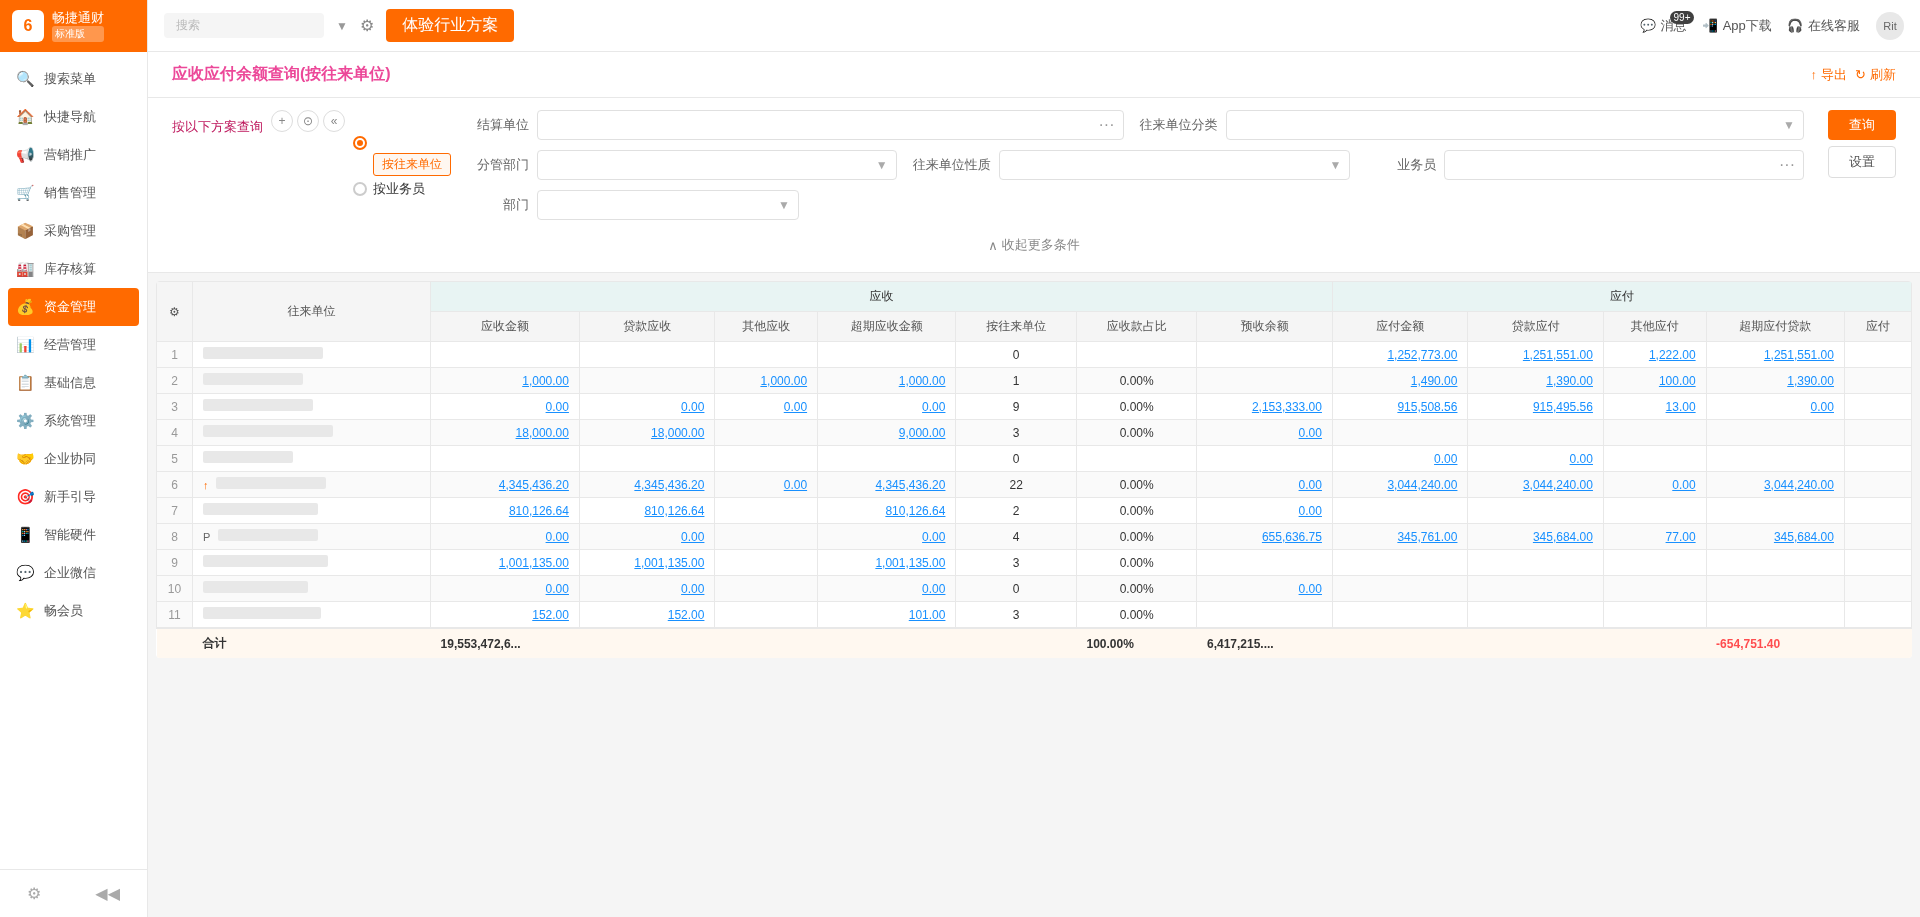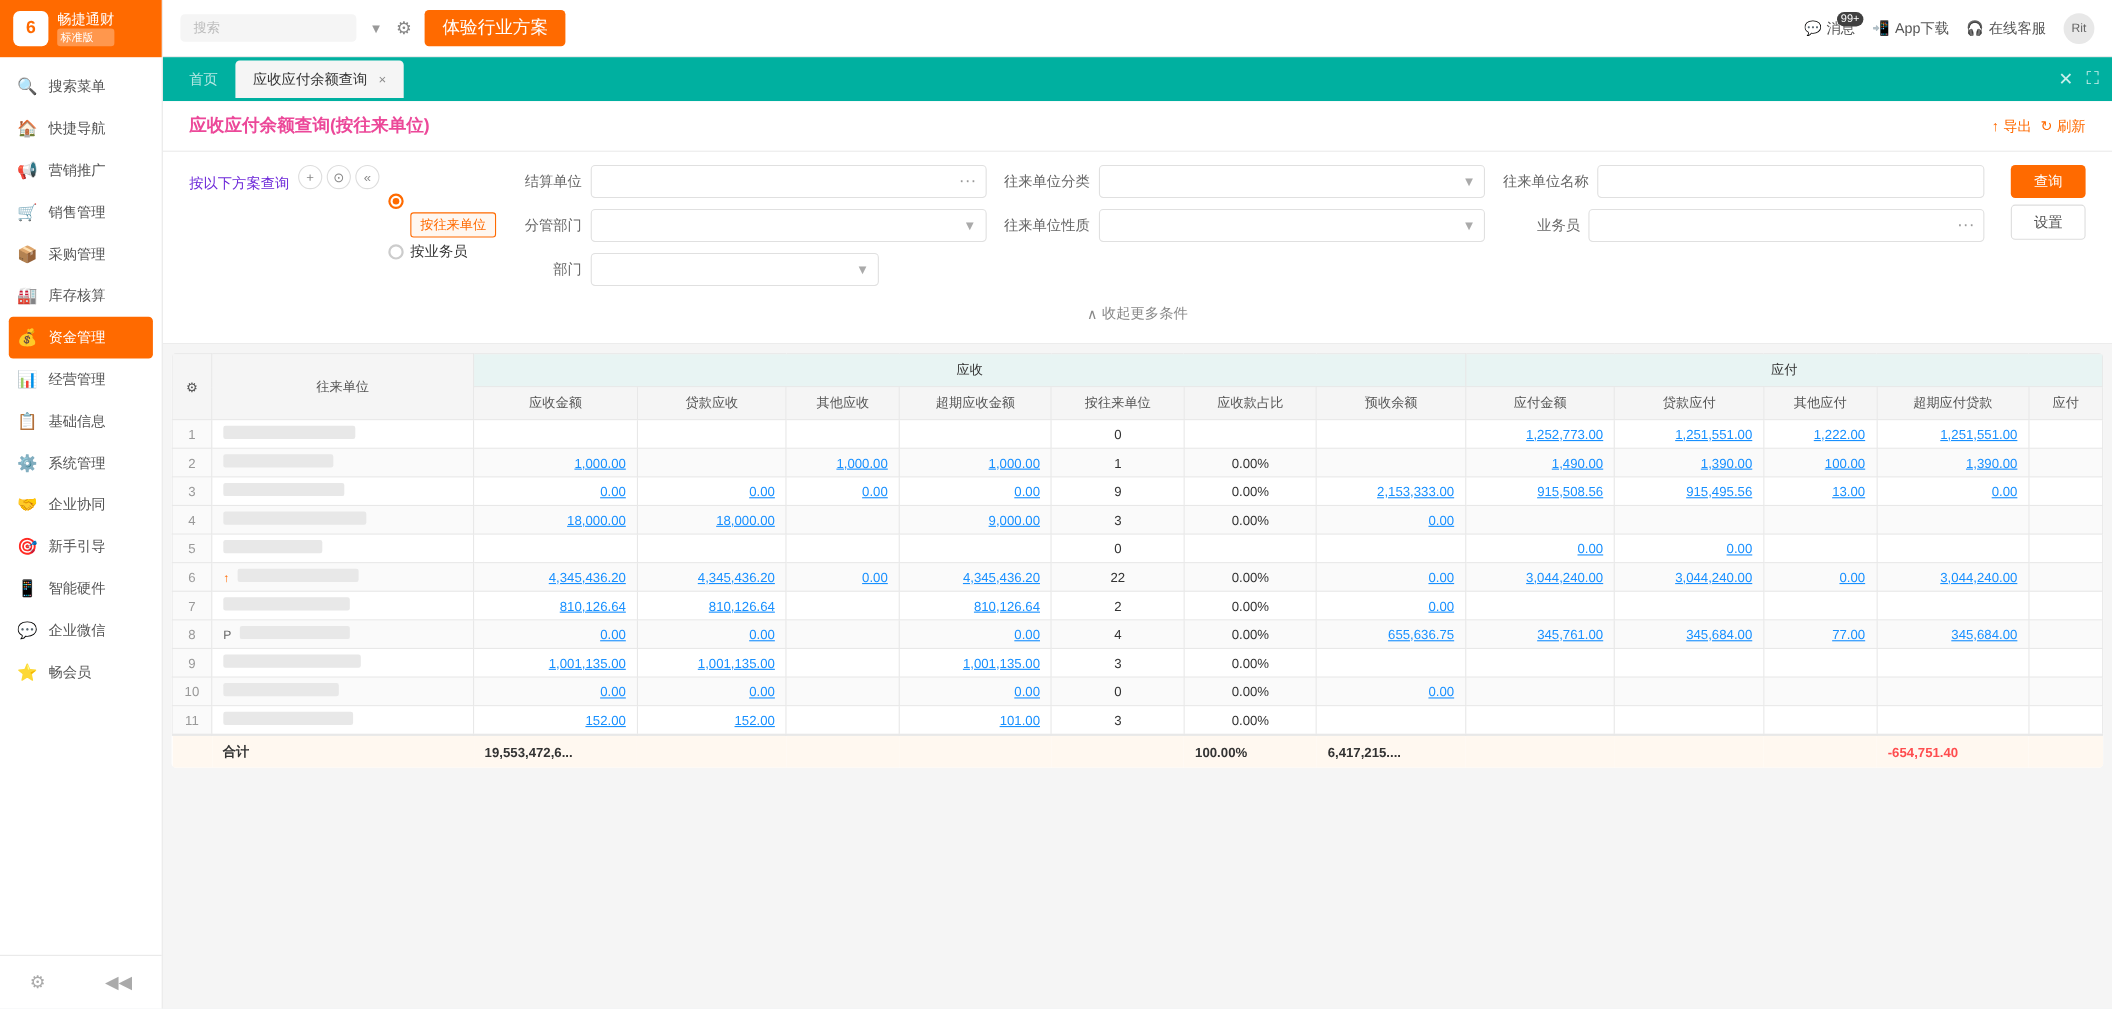--- a/index.html
+++ b/index.html
@@ -47,21 +47,21 @@
 
     
     .page-header { background: #fff; padding: 12px 24px; display: flex; align-items: center; justify-content: space-between; border-bottom: 1px solid #e8e8e8; flex-shrink: 0; }
     .page-title { font-size: 16px; font-weight: bold; color: #ec4899; }
     .page-actions { display: flex; gap: 8px; }
     .page-action-btn { display: flex; align-items: center; gap: 4px; color: #ff6a00; font-size: 13px; cursor: pointer; }
 
     
     .filter-area { background: #fff; padding: 12px 24px; border-bottom: 1px solid #e8e8e8; flex-shrink: 0; }
     .filter-methods { display: flex; align-items: flex-start; gap: 8px; }
-    .filter-method-label { color: #6d28d9; font-size: 13px; padding-top: 8px; white-space: nowrap; }
+    .filter-method-label { color: #be185d; font-size: 13px; padding-top: 8px; white-space: nowrap; }
     .filter-method-btns { display: flex; gap: 4px; align-items: center; }
     .filter-method-btn { width: 22px; height: 22px; border-radius: 50%; border: 1px solid #ddd; display: flex; align-items: center; justify-content: center; cursor: pointer; color: #888; font-size: 12px; }
     .filter-method-options { display: flex; flex-direction: column; gap: 4px; }
     .filter-method-option { display: flex; align-items: center; gap: 6px; cursor: pointer; font-size: 13px; }
     .filter-method-option.active { color: #ff6a00; }
     .filter-method-option .radio-dot { width: 14px; height: 14px; border-radius: 50%; border: 2px solid #ff6a00; display: flex; align-items: center; justify-content: center; }
     .filter-method-option.active .radio-dot::after { content: ''; width: 6px; height: 6px; border-radius: 50%; background: #ff6a00; display: block; }
     .filter-method-option .radio-empty { width: 14px; height: 14px; border-radius: 50%; border: 2px solid #ccc; }
     .filter-rows { flex: 1; }
     .filter-row { display: flex; align-items: center; gap: 16px; margin-bottom: 10px; }
@@ -199,33 +199,20 @@
           <span>在线客服</span>
         </div>
         <div class="topbar-right-item">
           <div style="width:28px;height:28px;background:#e8e8e8;border-radius:50%;display:flex;align-items:center;justify-content:center;font-size:11px;color:#666;">
             <span>Rit</span>
           </div>
         </div>
       </div>
     </div>
 
-    <div class="tabbar">
-      <div class="tab-item">
-        <span>首页</span>
-      </div>
-      <div class="tab-item active">
-        <span>应收应付余额查询</span>
-        <span class="tab-close">×</span>
-      </div>
-      <div class="tabbar-actions">
-        <div class="tabbar-action-btn">✕</div>
-        <div class="tabbar-action-btn">⛶</div>
-      </div>
-    </div>
 
     <div class="content">
 
       <div class="page-header">
         <div class="page-title">应收应付余额查询(按往来单位)</div>
         <div class="page-actions">
           <div class="page-action-btn">
             <span>↑</span>
             <span>导出</span>
           </div>
@@ -261,26 +248,20 @@
                 <div class="filter-input">
                   <span></span>
                   <span class="filter-input-dots">···</span>
                 </div>
               </div>
               <div class="filter-field">
                 <span class="filter-label">往来单位分类</span>
                 <div class="filter-select">
                   <span></span>
                   <span class="filter-chevron">▼</span>
-                </div>
-              </div>
-              <div class="filter-field">
-                <span class="filter-label">往来单位名称</span>
-                <div class="filter-input" style="flex:2">
-                  <span></span>
                 </div>
               </div>
             </div>
             <div class="filter-row">
               <div class="filter-field">
                 <span class="filter-label">分管部门</span>
                 <div class="filter-select">
                   <span></span>
                   <span class="filter-chevron">▼</span>
                 </div>

